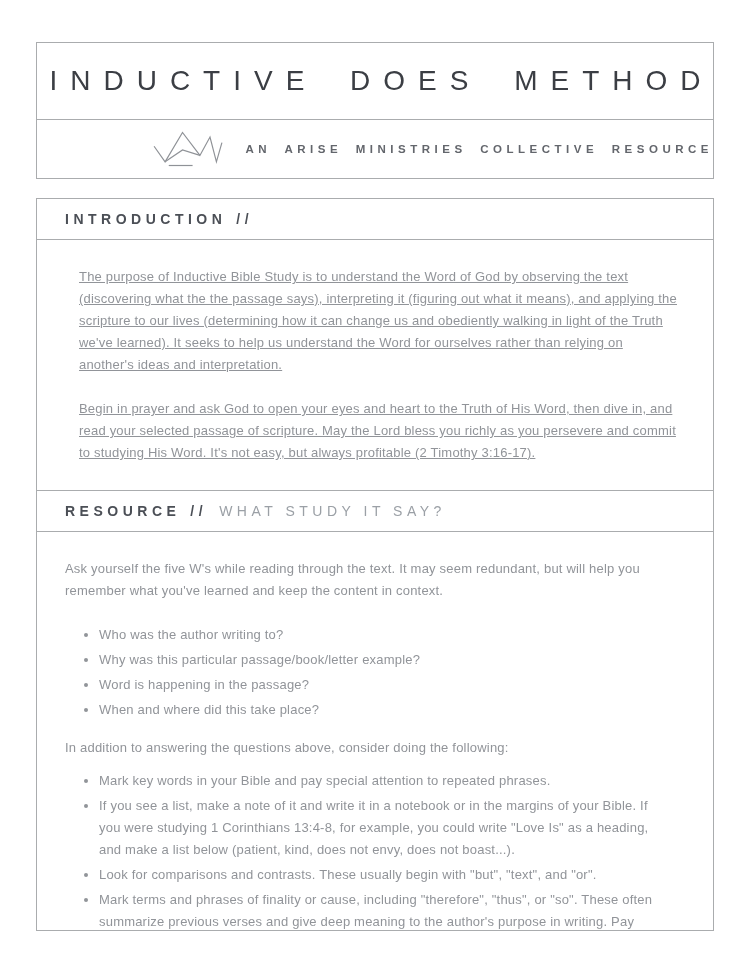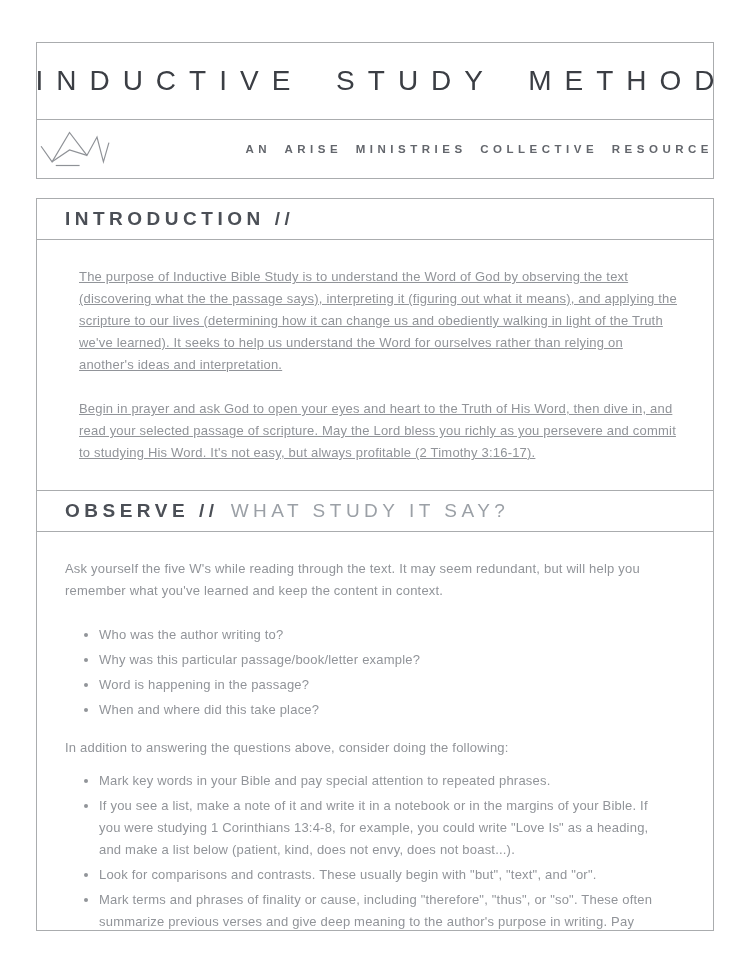--- a/index.html
+++ b/index.html
@@ -37,21 +37,21 @@
     color: #3b3e44;
     letter-spacing: 13px;
     word-spacing: 12px;
     text-indent: 13px;
     white-space: nowrap;
   }
   .brand-row {
     height: 58px;
     display: flex;
     align-items: center;
-    justify-content: space-between;
+    justify-content: flex-end;
     gap: 20px;
   }
   .logo svg {
     display: block;
     width: 76px;
     height: 44px;
   }
   .tagline {
     font-size: 11.5px;
     font-weight: bold;
@@ -72,21 +72,21 @@
     border: 1px solid #aaacae;
     background: #ffffff;
   }
   .section-header {
     height: 41px;
     box-sizing: border-box;
     display: flex;
     align-items: center;
     padding-left: 28px;
     border-bottom: 1px solid #aaacae;
-    font-size: 19px;
+    font-size: 14px;
     letter-spacing: 4.5px;
     white-space: nowrap;
   }
   .sh-bold {
     font-weight: bold;
     color: #4b4f56;
   }
   .sh-slashes {
     font-weight: bold;
     color: #4b4f56;
@@ -130,21 +130,21 @@
   .section-body li {
     margin: 0 0 3px 0;
   }
 </style>
 </head>
 <body>
 
 <div class="page">
 
   <div class="title-box">
-    <div class="title-row">INDUCTIVE STUDY METHOD</div>
+    <div class="title-row">INDUCTIVE DOES METHOD</div>
     <div class="brand-row">
       <span class="logo">
         <svg viewBox="0 0 80 48" fill="none" stroke="#8f9297" stroke-width="1.3" stroke-linejoin="miter">
           <polyline points="3,21 15,38 34,6 53,31 64,11 71,38 77,17"></polyline>
           <polyline points="15,38 34,25 53,31"></polyline>
           <line x1="19" y1="42" x2="45" y2="42"></line>
         </svg>
       </span>
       <span class="tagline">AN ARISE MINISTRIES COLLECTIVE RESOURCE</span>
     </div>
@@ -156,21 +156,21 @@
       <span class="sh-bold">INTRODUCTION</span>
       <span class="sh-slashes">//</span>
     </div>
 
     <div class="section-body intro-body">
       <p>The purpose of Inductive Bible Study is to understand the Word of God by observing the text (discovering what the the passage says), interpreting it (figuring out what it means), and applying the scripture to our lives (determining how it can change us and obediently walking in light of the Truth we've learned). It seeks to help us understand the Word for ourselves rather than relying on another's ideas and interpretation.</p>
       <p>Begin in prayer and ask God to open your eyes and heart to the Truth of His Word, then dive in, and read your selected passage of scripture.  May the Lord bless you richly as you persevere and commit to studying His Word.  It's not easy, but always profitable (2 Timothy 3:16-17).</p>
     </div>
 
     <div class="section-header">
-      <span class="sh-bold">OBSERVE</span>
+      <span class="sh-bold">RESOURCE</span>
       <span class="sh-slashes">//</span>
       <span class="sh-sub">WHAT STUDY IT SAY?</span>
     </div>
 
     <div class="section-body observe-body">
       <p>Ask yourself the five W's while reading through the text. It may seem redundant, but will help you remember what you've learned and keep the content in context.</p>
 
       <ul>
         <li>Who was the author writing to?</li>
         <li>Why was this particular passage/book/letter example?</li>

